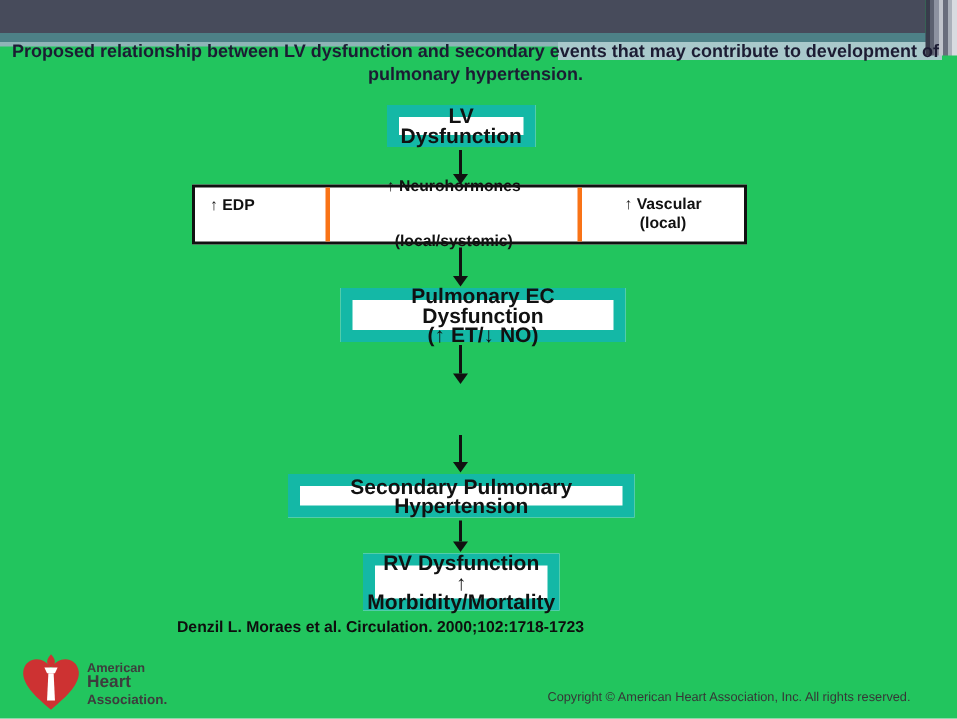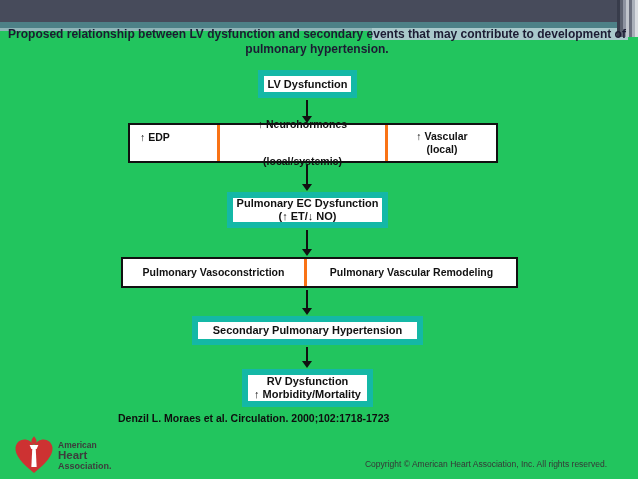--- a/index.html
+++ b/index.html
@@ -20,22 +20,22 @@
   .band-teal       { position:absolute; left:0; top:22px; width:628px; height:6px; background:#4d8187; z-index:2; }
   .band-teal-left  { position:absolute; left:0; top:28px; width:372px; height:3px; background:#8fb4b7; z-index:2; }
   .band-teal-right { position:absolute; left:372px; top:27px; width:256px; height:13px; background:#a9c9cb; z-index:1; }
   .slide-title {
     position:absolute; left:8px; right:12px; top:27px; z-index:5;
     text-align:center; font-weight:bold; font-size:12px; line-height:15px;
     color:#1c1c33;
   }
   
   .fc-box {
-    position:absolute; border:6px solid #14b8a6; background:#fff; color:#111;
-    font-weight:bold; font-size:11px; line-height:13px;
+    position:absolute; border:8px solid #14b8a6; background:#fff; color:#111;
+    font-weight:bold; font-size:14px; line-height:13px;
     display:flex; flex-direction:column; align-items:center; justify-content:center;
     text-align:center; box-sizing:border-box;
   }
   .fc-row { position:absolute; border:2px solid #111; background:#fff; color:#111;
     font-weight:bold; font-size:10.5px; line-height:13px; display:flex; box-sizing:border-box; }
   .fc-cell { display:flex; flex-direction:column; align-items:center; justify-content:center;
     text-align:center; box-sizing:border-box; }
   .fc-cell.divider { border-right:3px solid #f97316; }
   .fc-cell.top-left { align-items:flex-start; justify-content:flex-start;
     padding:6px 0 0 10px; text-align:left; }
@@ -88,38 +88,30 @@
       <span>↑ Vascular</span>
       <span>(local)</span>
     </div>
   </div>
 
   <div class="arrow" style="top:165px; height:26px;">
     <div class="shaft"></div>
       <div class="head"></div>
   </div>
 
-  <div class="fc-box" style="left:227px; top:192px; width:161px; height:36px;justify-content:center;">
+  <div class="fc-box" style="left:227px; top:192px; width:190px; height:36px;justify-content:center;">
     <span>Pulmonary EC Dysfunction</span>
     <span>(↑ ET/↓ NO)</span>
   </div>
 
   <div class="arrow" style="top:230px; height:26px;">
     <div class="shaft"></div>
       <div class="head"></div>
   </div>
 
-  <div class="fc-row" style="left:121px; top:257px; width:397px; height:31px;">
-    <div class="fc-cell divider" style="width:184px;">
-      <span>Pulmonary Vasoconstriction</span>
-    </div>
-    <div class="fc-cell" style="flex:1;">
-      <span>Pulmonary Vascular Remodeling</span>
-    </div>
-  </div>
 
   <div class="arrow" style="top:290px; height:25px;">
     <div class="shaft"></div>
       <div class="head"></div>
   </div>
 
   <div class="fc-box" style="left:192px; top:316px; width:231px; height:29px;">
     <span>Secondary Pulmonary Hypertension</span>
   </div>
 

